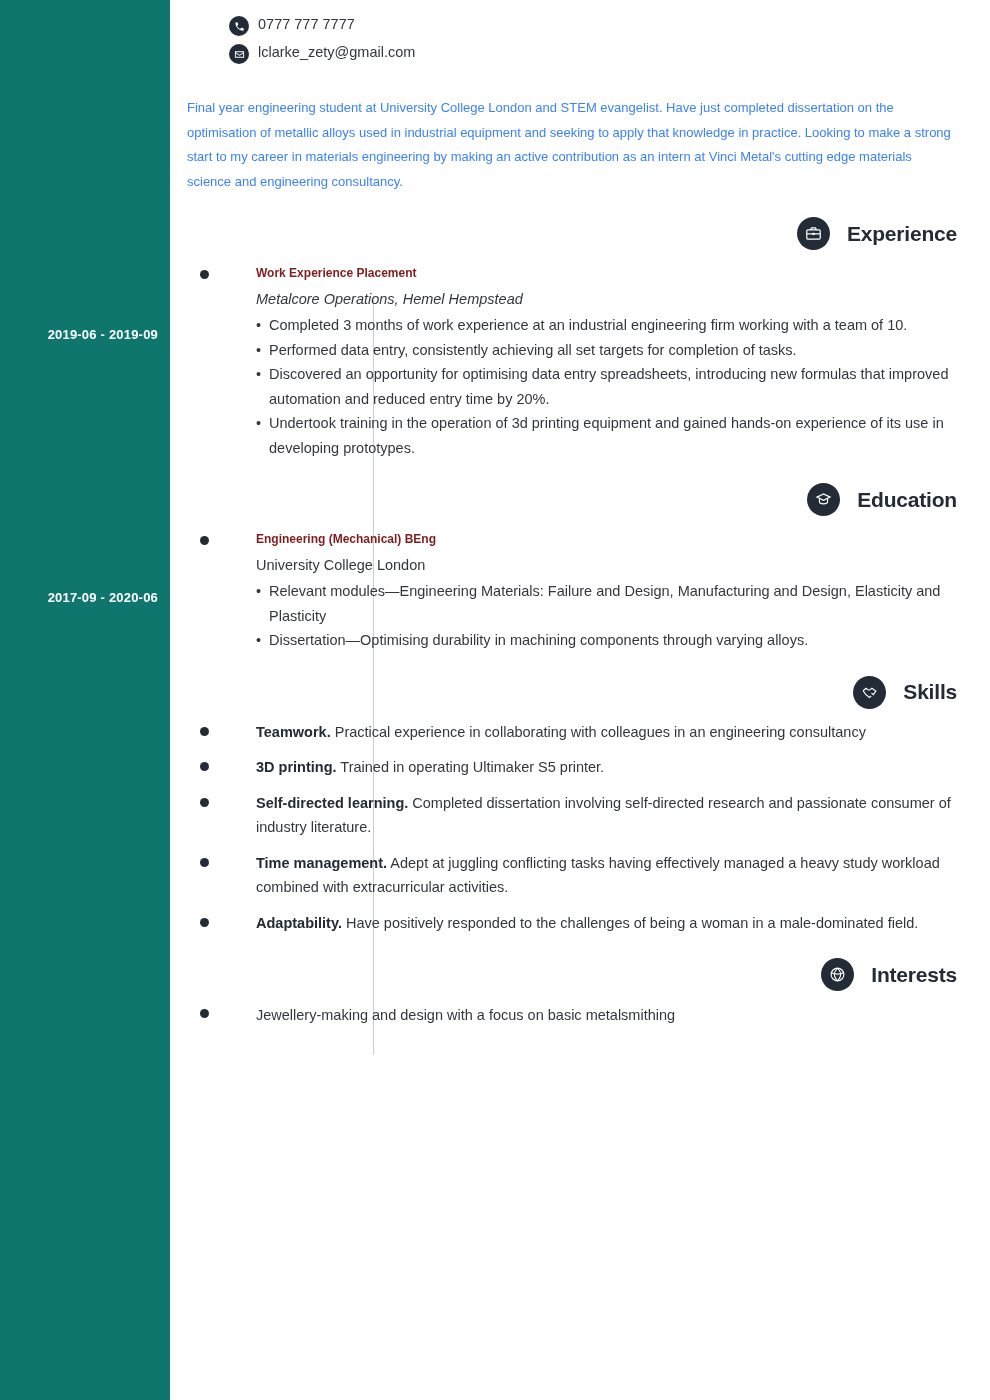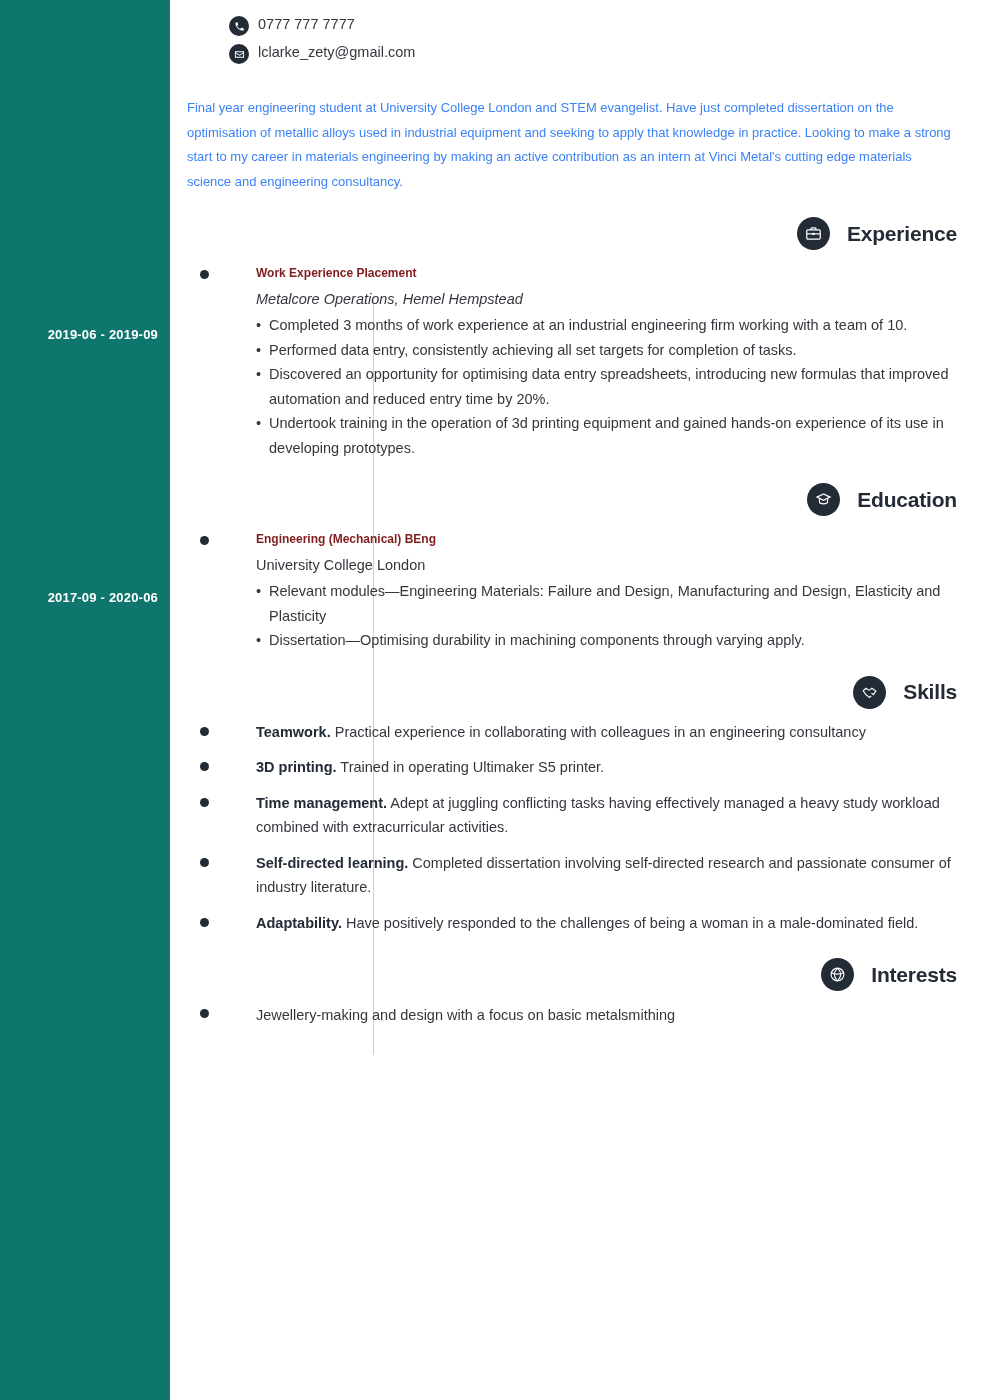--- a/index.html
+++ b/index.html
@@ -301,21 +301,21 @@
       </span>
       <span class="sec-title">Education</span>
     </div>
 
     <div class="entry">
       <span class="bullet-dot"></span>
       <div class="entry-title">Engineering (Mechanical) BEng</div>
       <div class="entry-sub plain">University College London</div>
       <ul class="pts">
         <li>Relevant modules—Engineering Materials: Failure and Design, Manufacturing and Design, Elasticity and Plasticity</li>
-        <li>Dissertation—Optimising durability in machining components through varying apply.</li>
+        <li>Dissertation—Optimising durability in machining components through varying alloys.</li>
       </ul>
     </div>
 
     <div class="section-head">
       <span class="sec-icon">
         <svg width="17" height="17" viewBox="0 0 24 24" fill="none" stroke="#ffffff" stroke-width="1.6">
             <path d="M3 9.5 7 6l3.2 2.3c.6.4 1.4.4 2 0L15.5 6l5.5 4-3.6 5-2.6-2.2"></path>
             <path d="M3 9.5l3.6 5.2L12 19l2.4-2"></path>
           </svg>
       </span>
@@ -325,25 +325,25 @@
     <div class="skill-item">
       <span class="bullet-dot"></span>
       <span class="skill-name">Teamwork.</span><span> Practical experience in collaborating with colleagues in an engineering consultancy</span>
     </div>
     <div class="skill-item">
       <span class="bullet-dot"></span>
       <span class="skill-name">3D printing.</span><span> Trained in operating Ultimaker S5 printer.</span>
     </div>
     <div class="skill-item">
       <span class="bullet-dot"></span>
+      <span class="skill-name">Self-directed learning.</span><span> Completed dissertation involving self-directed research and passionate consumer of industry literature.</span>
+    </div>
+    <div class="skill-item">
+      <span class="bullet-dot"></span>
       <span class="skill-name">Time management.</span><span> Adept at juggling conflicting tasks having effectively managed a heavy study workload combined with extracurricular activities.</span>
-    </div>
-    <div class="skill-item">
-      <span class="bullet-dot"></span>
-      <span class="skill-name">Self-directed learning.</span><span> Completed dissertation involving self-directed research and passionate consumer of industry literature.</span>
     </div>
     <div class="skill-item">
       <span class="bullet-dot"></span>
       <span class="skill-name">Adaptability.</span><span> Have positively responded to the challenges of being a woman in a male-dominated field.</span>
     </div>
 
     <div class="section-head">
       <span class="sec-icon">
         <svg width="17" height="17" viewBox="0 0 24 24" fill="none" stroke="#ffffff" stroke-width="1.6">
             <circle cx="12" cy="12" r="9"></circle>

